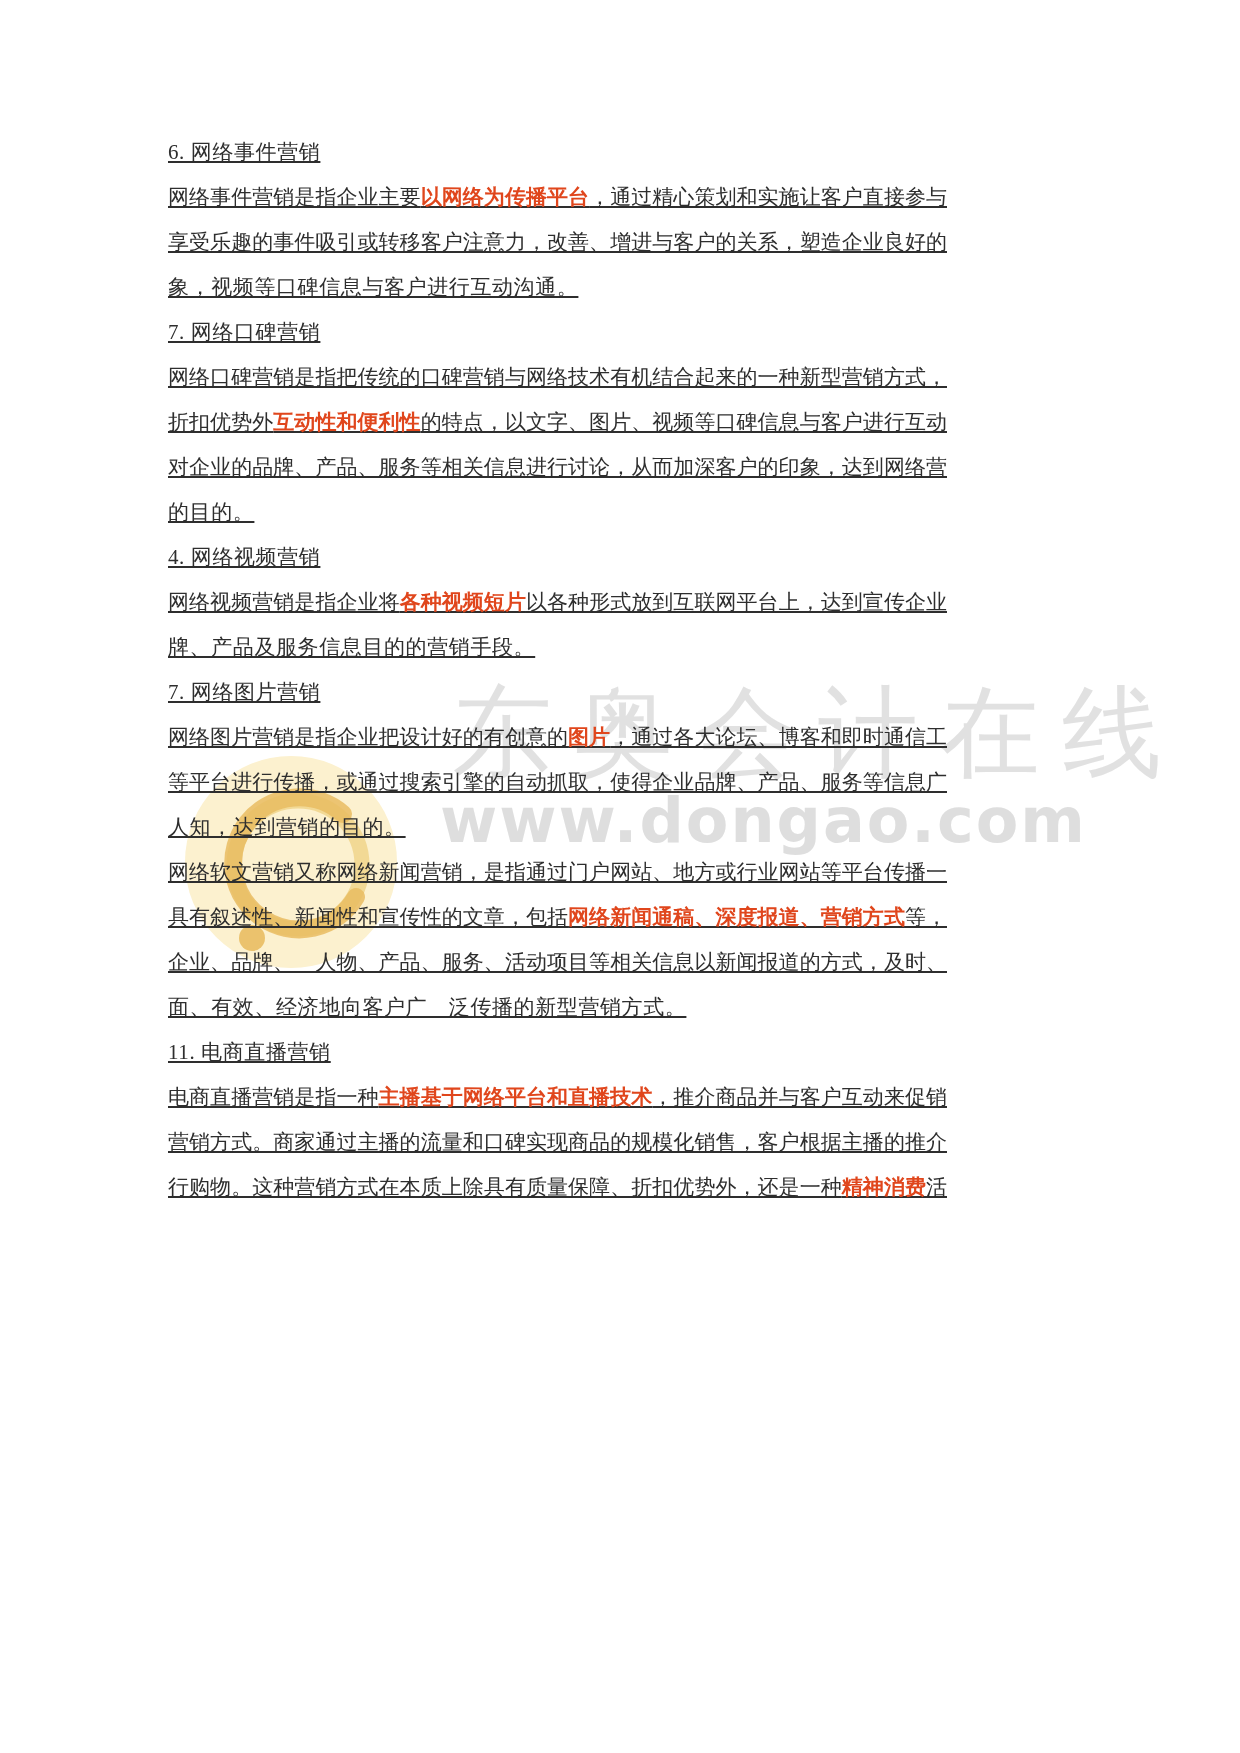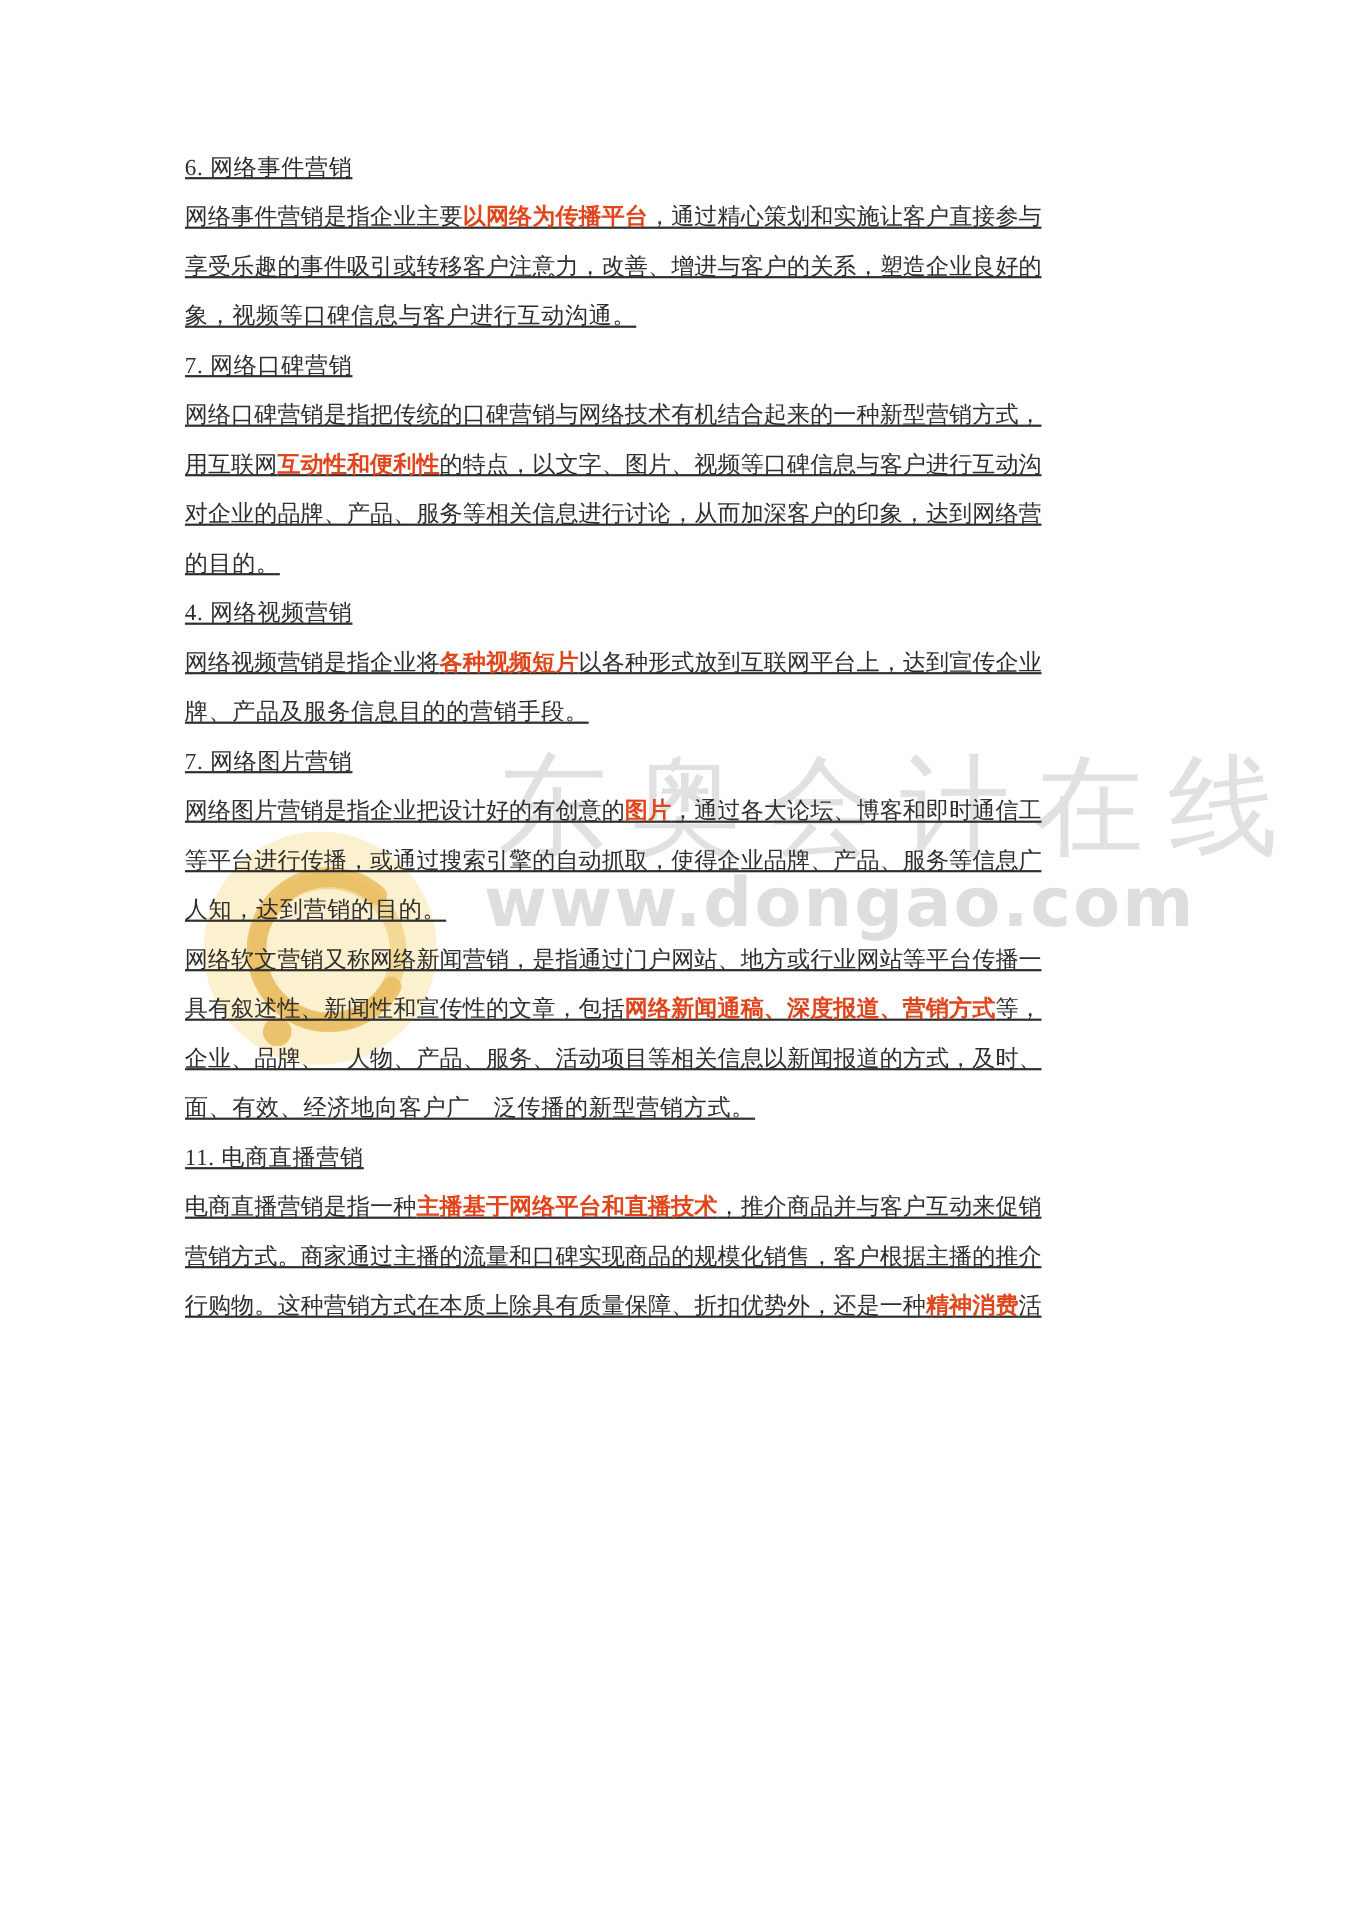--- a/index.html
+++ b/index.html
@@ -69,21 +69,21 @@
   <div class="wm wm-cn">东奥会计在线</div>
   <div class="wm wm-url">www.dongao.com</div>
 
   <div class="doc">
       <div class="line"><span>6. 网络事件营销</span></div>
       <div class="line j"><span>网络事件营销是指企业主要</span><span class="hl">以网络为传播平台</span><span>，通过精心策划和实施让客户直接参与并</span></div>
       <div class="line j"><span>享受乐趣的事件吸引或转移客户注意力，改善、增进与客户的关系，塑造企业良好的形</span></div>
       <div class="line"><span>象，视频等口碑信息与客户进行互动沟通。</span></div>
       <div class="line"><span>7. 网络口碑营销</span></div>
       <div class="line j"><span>网络口碑营销是指把传统的口碑营销与网络技术有机结合起来的一种新型营销方式，利</span></div>
-      <div class="line j"><span>用互联网</span><span class="hl">互动性和便利性</span><span>的特点，以文字、图片、视频等口碑信息与客户进行互动沟通，</span></div>
+      <div class="line j"><span>折扣优势外</span><span class="hl">互动性和便利性</span><span>的特点，以文字、图片、视频等口碑信息与客户进行互动沟通，</span></div>
       <div class="line j"><span>对企业的品牌、产品、服务等相关信息进行讨论，从而加深客户的印象，达到网络营销</span></div>
       <div class="line"><span>的目的。</span></div>
       <div class="line"><span>4. 网络视频营销</span></div>
       <div class="line j"><span>网络视频营销是指企业将</span><span class="hl">各种视频短片</span><span>以各种形式放到互联网平台上，达到宣传企业品</span></div>
       <div class="line"><span>牌、产品及服务信息目的的营销手段。</span></div>
       <div class="line"><span>7. 网络图片营销</span></div>
       <div class="line j"><span>网络图片营销是指企业把设计好的有创意的</span><span class="hl">图片</span><span>，通过各大论坛、博客和即时通信工具</span></div>
       <div class="line j"><span>等平台进行传播，或通过搜索引擎的自动抓取，使得企业品牌、产品、服务等信息广为</span></div>
       <div class="line"><span>人知，达到营销的目的。</span></div>
       <div class="line j"><span>网络软文营销又称网络新闻营销，是指通过门户网站、地方或行业网站等平台传播一些</span></div>

